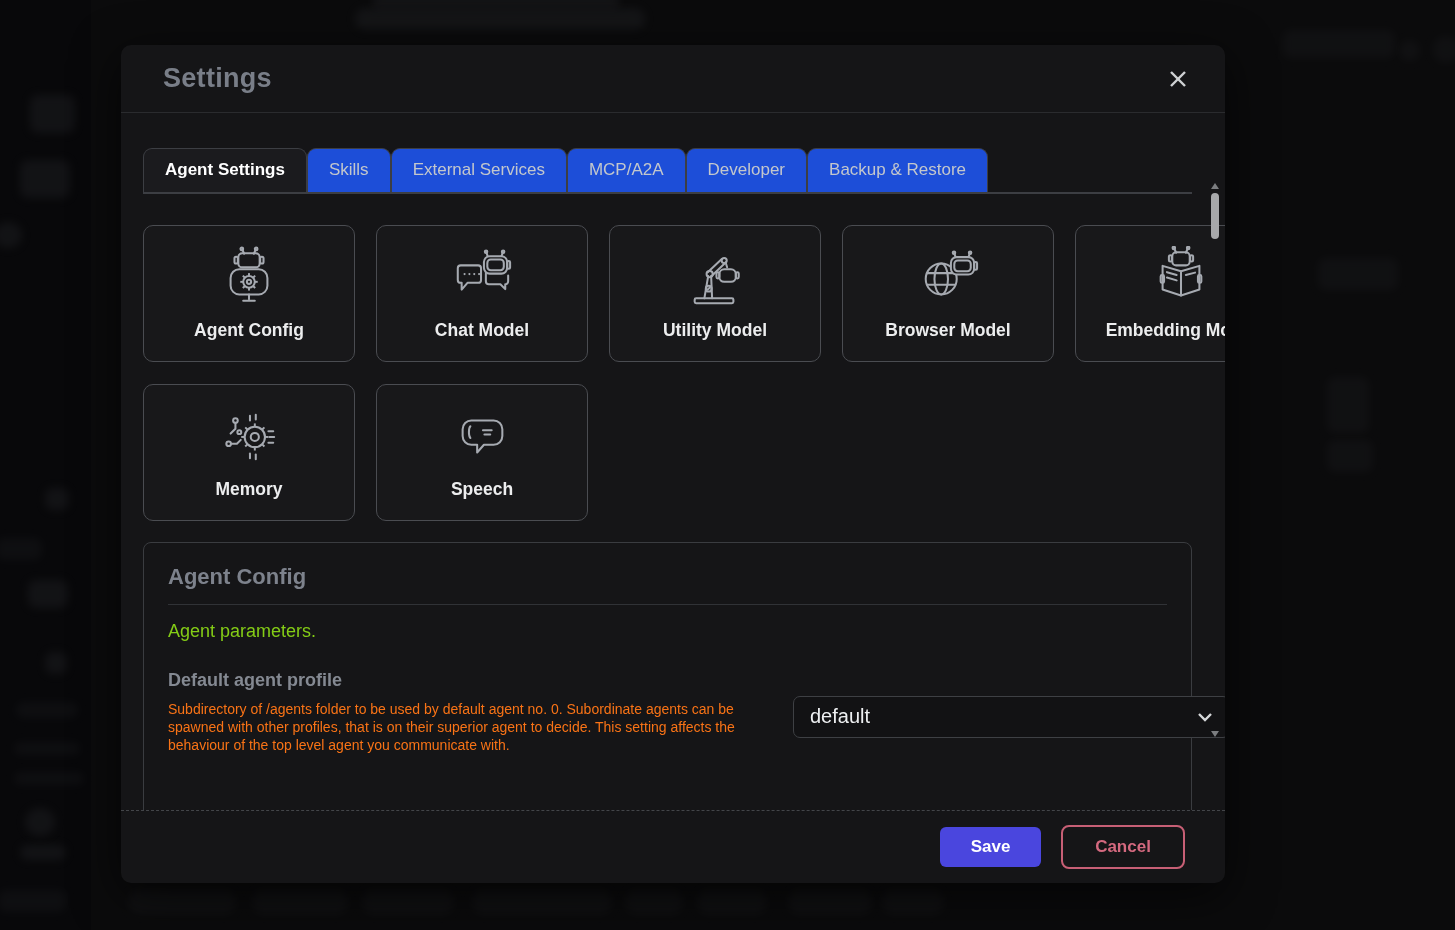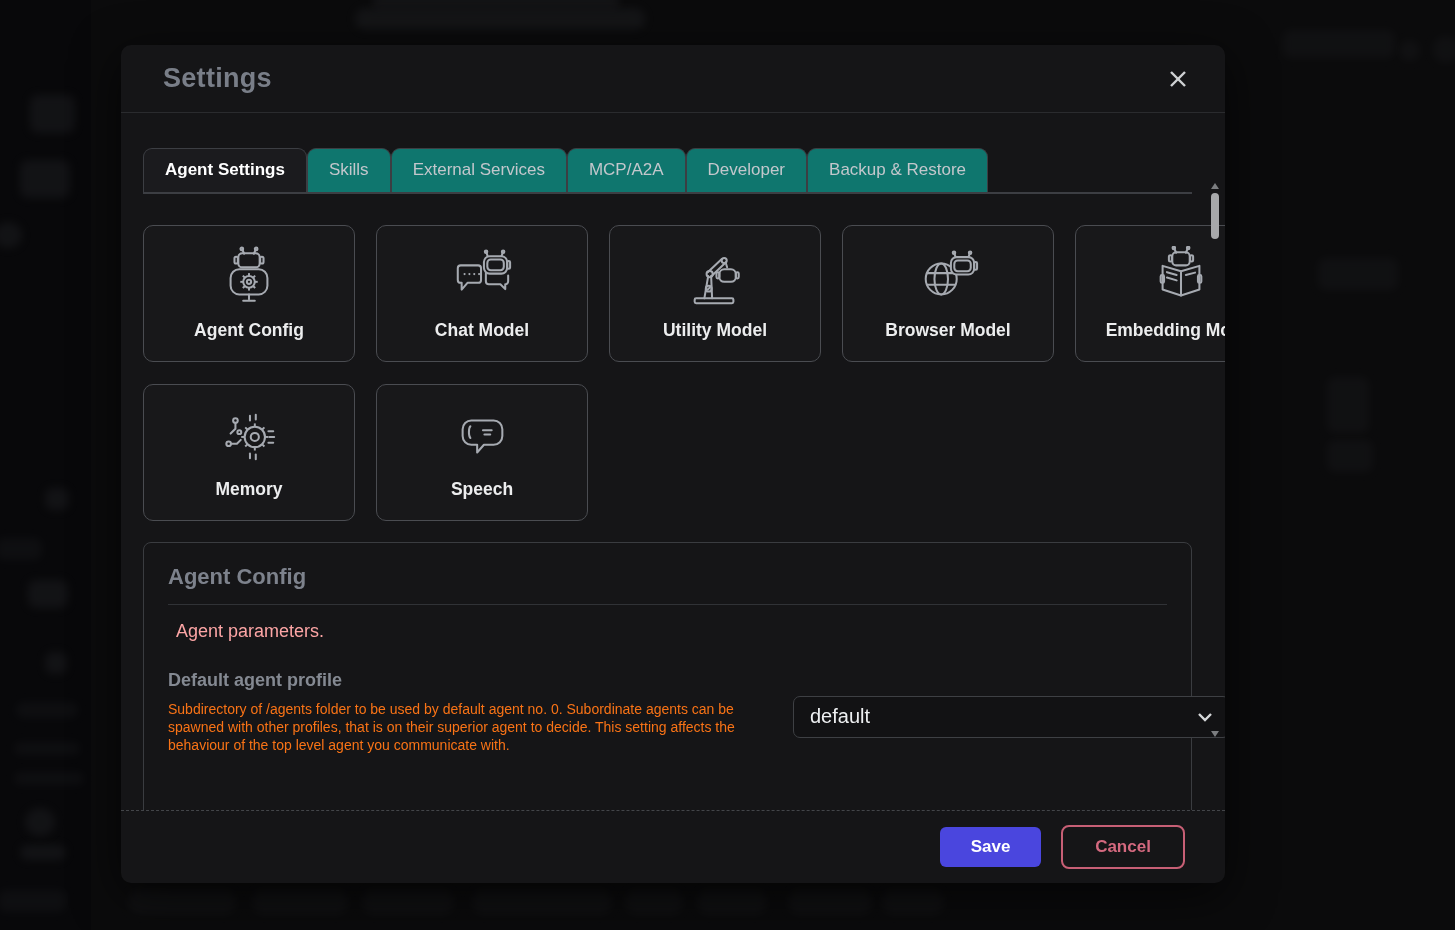--- a/index.html
+++ b/index.html
@@ -33,21 +33,21 @@
   .close-btn svg { stroke:#cfd1d4; stroke-width:2.4; }
 
   .modal-body {
     height:697px; flex:0 0 697px; overflow:hidden;
     padding:0 33px 0 22px; position:relative;
   }
 
   
   .tabs { display:flex; margin-top:35px; border-bottom:2px solid #3c3e43; align-items:flex-end; }
   .tab {
-    background:#0f766e; border:1px solid #3c3e43; border-bottom:none;
+    background:#1d4ed8; border:1px solid #3c3e43; border-bottom:none;
     border-radius:9px 9px 0 0; padding:11px 21px 12px;
     font-size:17px; color:#c3c7cc; cursor:pointer; white-space:nowrap;
     font-family:inherit;
   }
   .tab.active { background:#1b1b1e; color:#ffffff; font-weight:700; }
 
   
   .cards { display:grid; grid-template-columns:repeat(5,212px); gap:22px 21px; margin-top:31px; }
   .card {
     height:137px; background:#18181a; border:1px solid #4a4c51; border-radius:10px;
@@ -58,21 +58,21 @@
   .card .tooth { fill:#a6aab1; stroke:none; }
   .card-label { font-size:17.5px; font-weight:700; color:#ecedee; }
 
   
   .section {
     margin-top:21px; border:1px solid #3a3c40; border-radius:8px;
     padding:21px 24px 40px; height:420px;
   }
   .section-title { font-size:22px; font-weight:800; color:#7d828c; }
   .section-divider { height:1px; background:#303236; margin:14px 0 16px; }
-  .section-subtitle { font-size:18px; color:#fca5a5;margin-left:8px; }
+  .section-subtitle { font-size:18px; color:#84cc16; }
   .field-row { margin-top:28px; display:flex; align-items:center; }
   .field-left { width:672px; }
   .field-label { font-size:18px; font-weight:800; color:#848992; margin-bottom:9px; }
   .field-desc { font-size:14px; color:#f97316; line-height:1.3; width:625px; }
   .field-right { margin-left:auto; padding-top:9px; }
   .select {
     width:437px; height:42px; background:#121214; border:1px solid #3e4044; border-radius:7px;
     display:flex; align-items:center; padding:0 16px; cursor:pointer;
   }
   .select-value { font-size:20px; color:#eef0f2; }

